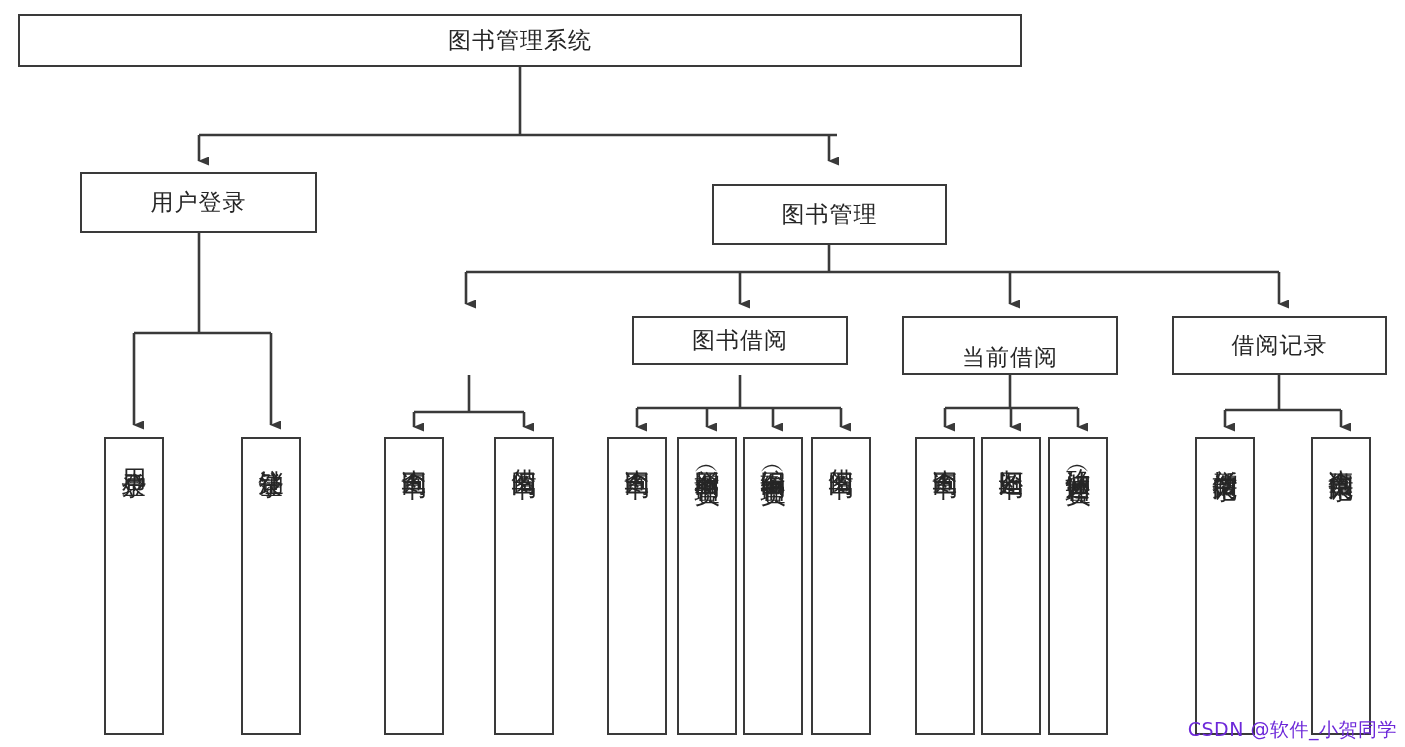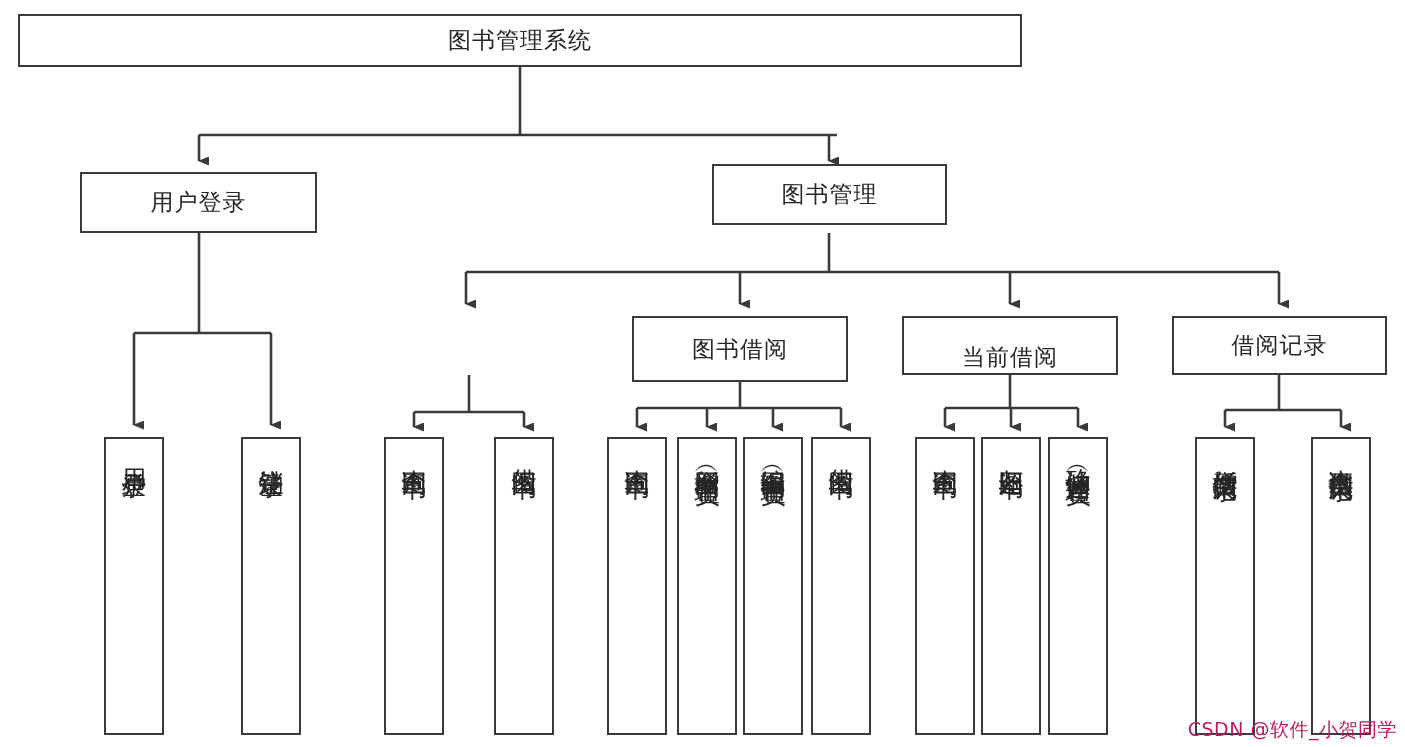--- a/index.html
+++ b/index.html
@@ -53,21 +53,21 @@
     color: #262626;
   }
   .label-h {
     white-space: nowrap;
   }
   #watermark {
     position: absolute;
     right: 8px;
     bottom: 4px;
     font-size: 19px;
-    color: #be185d;
+    color: #6d28d9;
     letter-spacing: 0.5px;
     white-space: nowrap;
   }
 </style>
 </head>
 <body>
 
 <div id="canvas">
 
   <svg id="wires" viewBox="0 0 1405 747" xmlns="http://www.w3.org/2000/svg">
@@ -120,25 +120,25 @@
     </g>
   </svg>
 
   <div class="node h" style="left:18px; top:14px; width:1004px; height:53px;">
     <span class="label-h">图书管理系统</span>
   </div>
 
   <div class="node h" style="left:80px; top:172px; width:237px; height:61px;">
     <span class="label-h">用户登录</span>
   </div>
-  <div class="node h" style="left:712px; top:164px; width:235px; height:61px;">
+  <div class="node h" style="left:712px; top:184px; width:235px; height:61px;">
     <span class="label-h">图书管理</span>
   </div>
 
-  <div class="node h" style="left:632px; top:316px; width:216px; height:66px;">
+  <div class="node h" style="left:632px; top:316px; width:216px; height:49px;">
     <span class="label-h">图书借阅</span>
   </div>
   <div class="node h" style="left:902px; top:316px; width:216px; height:59px;align-items:flex-end;">
     <span class="label-h">当前借阅</span>
   </div>
   <div class="node h" style="left:1172px; top:316px; width:215px; height:59px;">
     <span class="label-h">借阅记录</span>
   </div>
 
   <div class="node v" style="left:104px; top:437px; width:60px; height:298px;">

